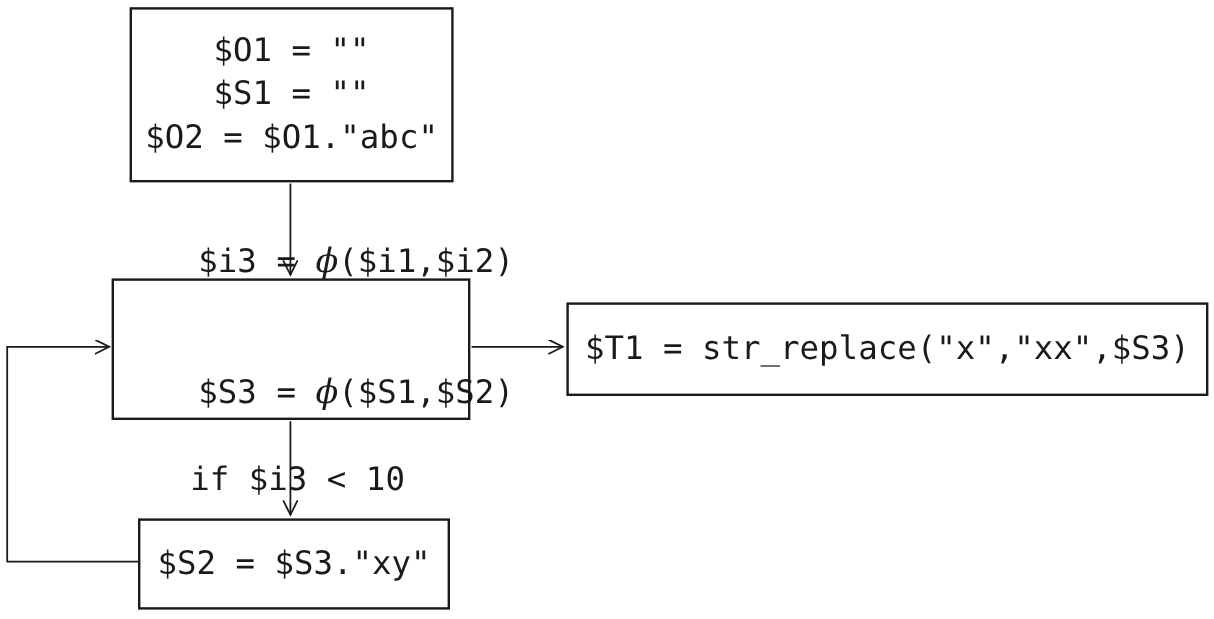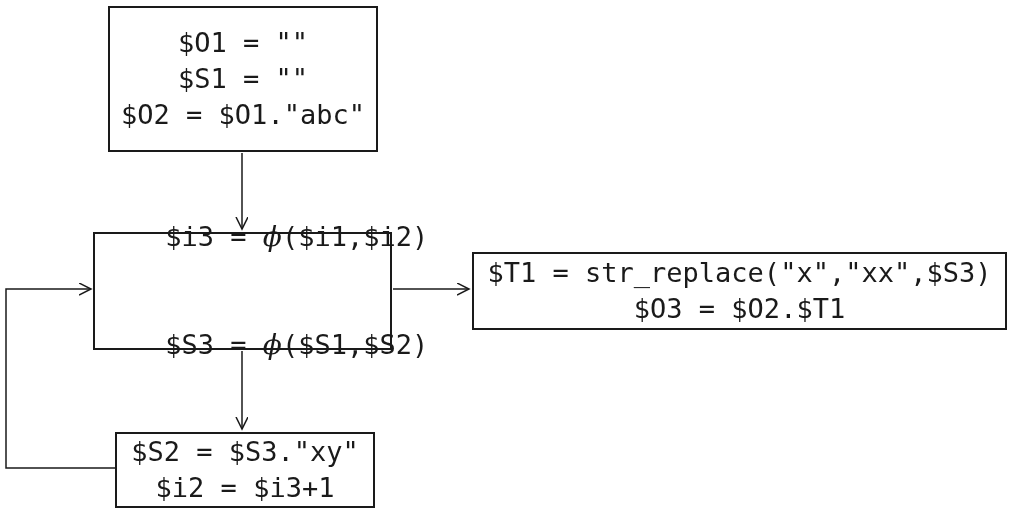--- a/index.html
+++ b/index.html
@@ -71,25 +71,24 @@
     <div class="line">$O2 = $O1."abc"</div>
   </div>
 
   <div class="node" id="node-header">
     <div class="line">
       <span>$i3 = </span><span class="phi">ϕ</span><span>($i1,$i2)</span>
     </div>
     <div class="line">
       <span>$S3 = </span><span class="phi">ϕ</span><span>($S1,$S2)</span>
     </div>
+    <div class="line">if $i3 &lt; 10</div>
   </div>
 
   <div class="node" id="node-exit">
     <div class="line">$T1 = str_replace("x","xx",$S3)</div>
-    <div class="line">$O3 = $O2.$T1</div>
   </div>
 
   <div class="node" id="node-body">
     <div class="line">$S2 = $S3."xy"</div>
-    <div class="line">$i2 = $i3+1</div>
   </div>
 
 </div>
 
 </body></html>

